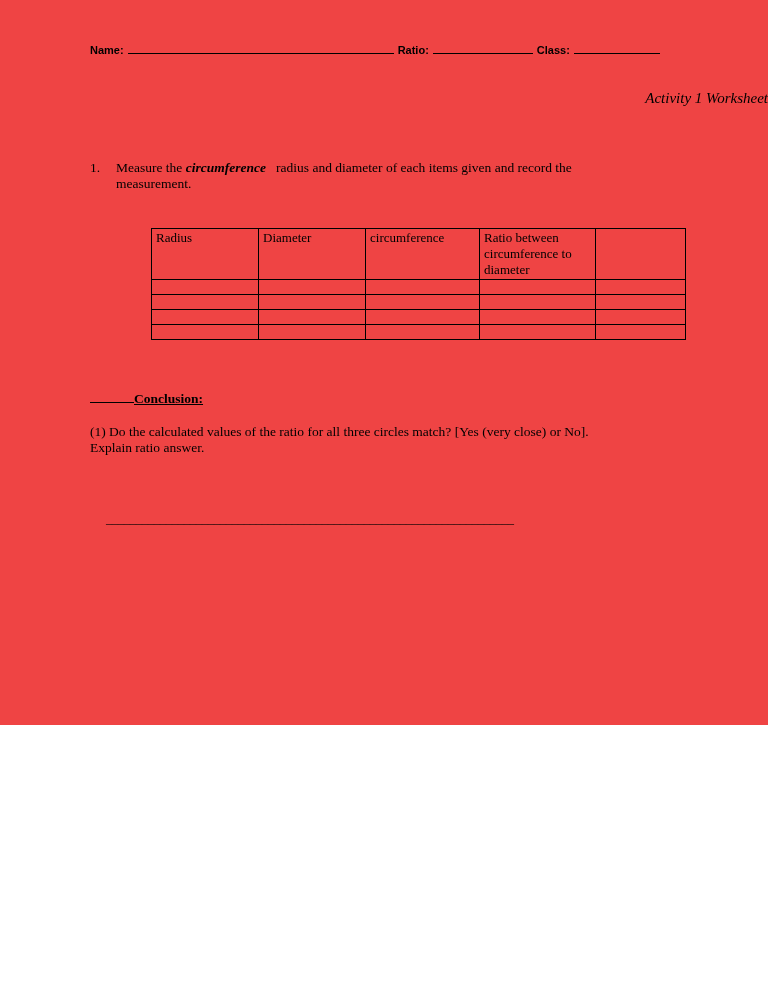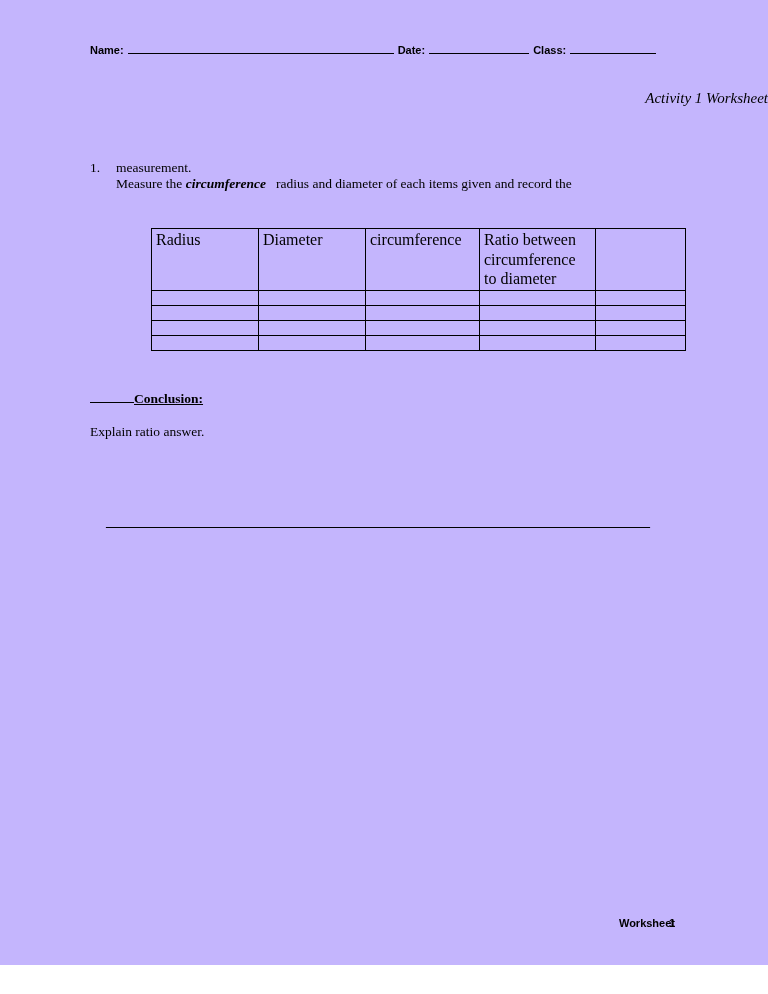--- a/index.html
+++ b/index.html
@@ -3,22 +3,22 @@
 <meta charset="utf-8">
 <style>
   html, body {
     margin: 0;
     padding: 0;
     background: #ffffff;
   }
   .page {
     position: relative;
     width: 768px;
-    height: 965px;
-    background: #c4b5fd;
+    height: 725px;
+    background: #ef4444;
     color: #000000;
     font-family: "Liberation Serif", serif;
     overflow: hidden;
   }
 
   
   .header-row {
     position: absolute;
     top: 42px;
     left: 90px;
@@ -66,21 +66,21 @@
     flex: 0 0 26px;
   }
   .q1-bold { font-weight: bold; font-style: italic; }
 
   
   .measure-table {
     position: absolute;
     top: 228px;
     left: 151px;
     border-collapse: collapse;
-    font-size: 16px;
+    font-size: 13px;
     line-height: 1.22;
   }
   .measure-table td {
     border: 1px solid #000;
     vertical-align: top;
     padding: 1px 4px;
   }
   .col1 { width: 98px; }
   .col2 { width: 98px; }
   .col3 { width: 105px; }
@@ -115,24 +115,23 @@
     width: 600px;
     font-size: 13.5px;
     line-height: 1.22;
   }
 
   
   .answer-line {
     position: absolute;
     top: 512px;
     left: 106px;
-    font-size: 16px;
+    font-size: 12px;
     letter-spacing: 0;
     white-space: nowrap;
-    text-decoration: underline;
   }
 
   
   .footer {
     position: absolute;
     top: 917px;
     left: 90px;
     right: 93px;
     font-family: "Liberation Sans", sans-serif;
     font-weight: bold;
@@ -150,35 +149,35 @@
   }
 </style>
 </head>
 <body>
 
 <div class="page">
 
   <div class="header-row">
     <span>Name:</span>
     <span class="blank blank-name"></span>
-    <span>Date:</span>
+    <span>Ratio:</span>
     <span class="blank blank-date"></span>
     <span>Class:</span>
     <span class="blank blank-class"></span>
   </div>
 
   <div class="doc-title">Activity 1 Worksheet</div>
 
   <div class="q1">
     <span class="q1-num">1.</span>
     <div class="q1-text">
-      <div>measurement.</div>
       <div><span>Measure the</span>
         <span class="q1-bold">circumference</span>&nbsp;&nbsp;
         <span>radius and diameter of each items given and record the</span></div>
+      <div>measurement.</div>
     </div>
   </div>
 
   <table class="measure-table">
     <tbody>
         <tr>
       <td class="col1">Radius</td>
       <td class="col2">Diameter</td>
       <td class="col3">circumference</td>
       <td class="col4">Ratio between circumference to diameter</td>
@@ -213,20 +212,21 @@
       <td></td>
     </tr>
   </tbody>
     </table>
 
   <div class="conclusion">
     <span class="conclusion-lead"></span><span class="conclusion-word">Conclusion:</span>
   </div>
 
   <div class="q2">
+    <div>(1) Do the calculated values of the ratio for all three circles match? [Yes (very close) or No].</div>
     <div>Explain ratio answer.</div>
   </div>
 
   <div class="answer-line">____________________________________________________________________</div>
 
   <div class="footer">
     <span class="footer-center">Worksheet</span>
     <span class="footer-page">1</span>
   </div>
 

